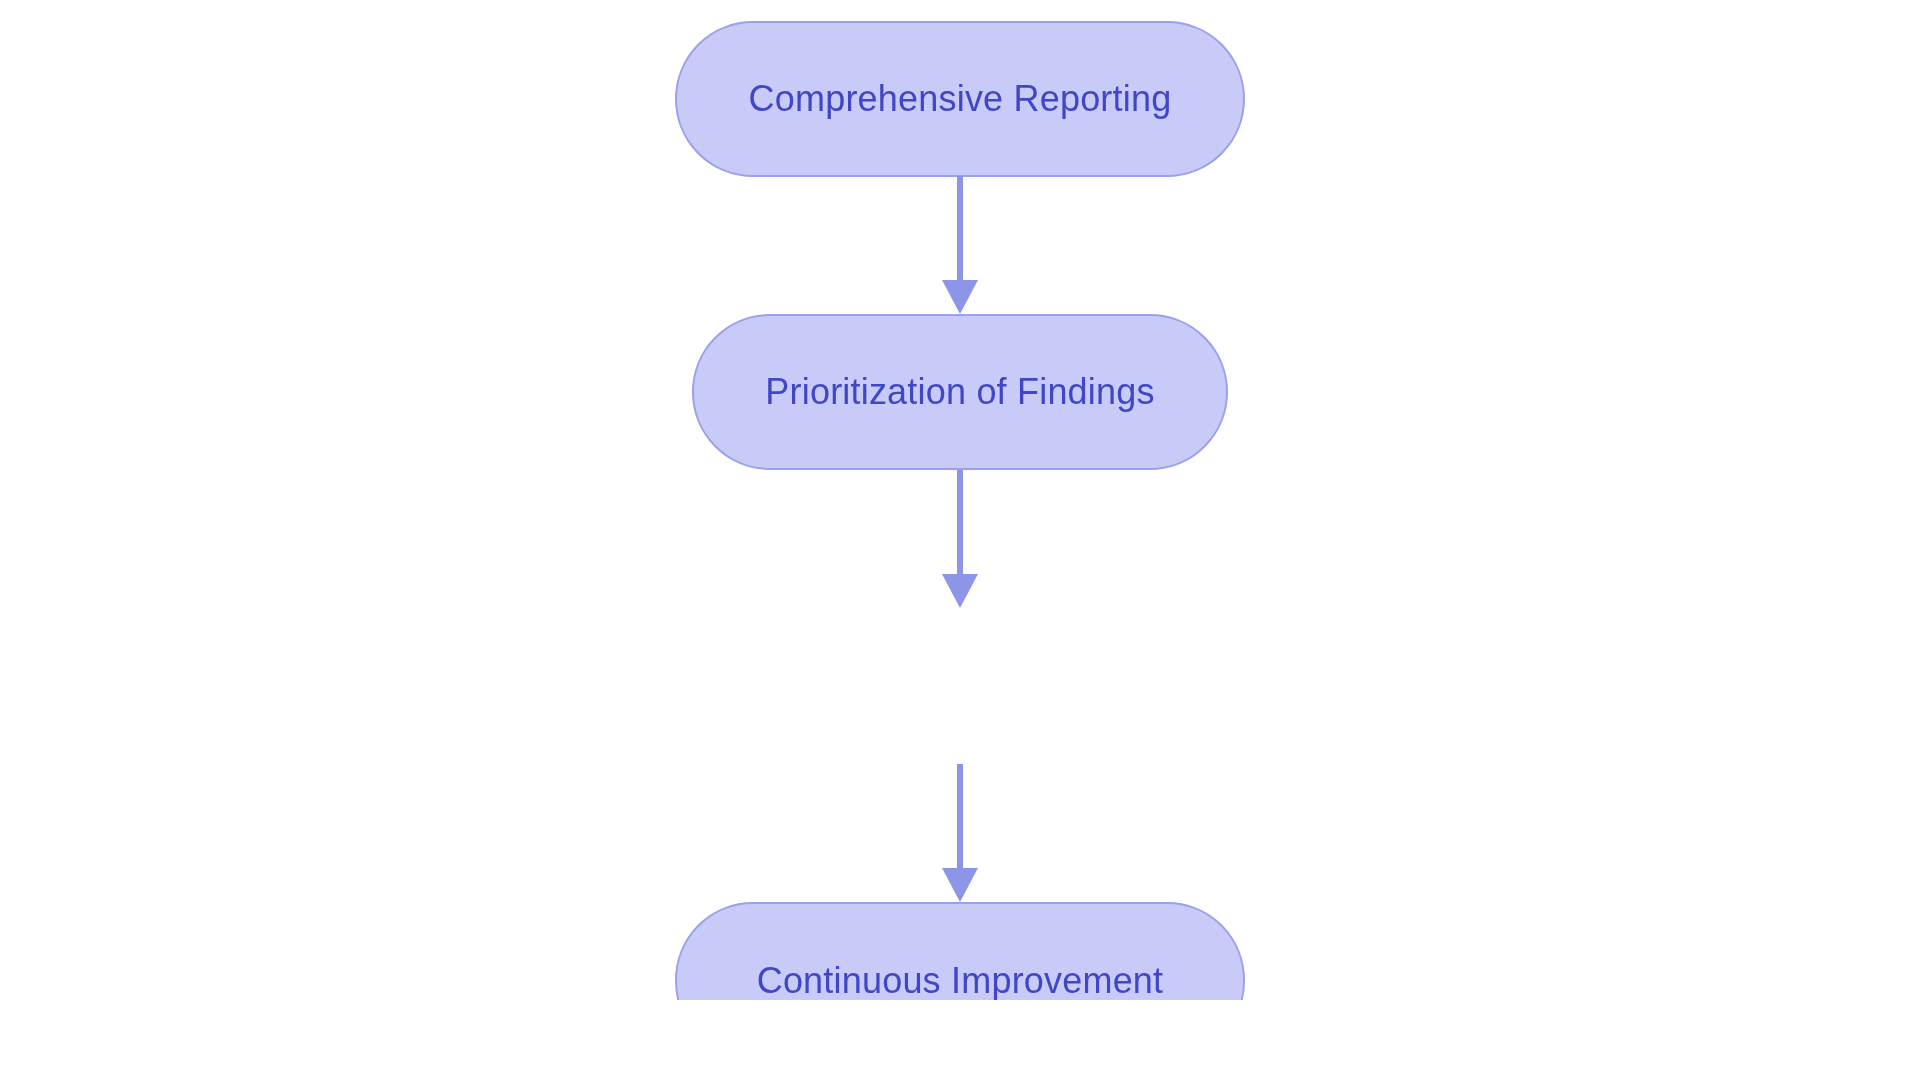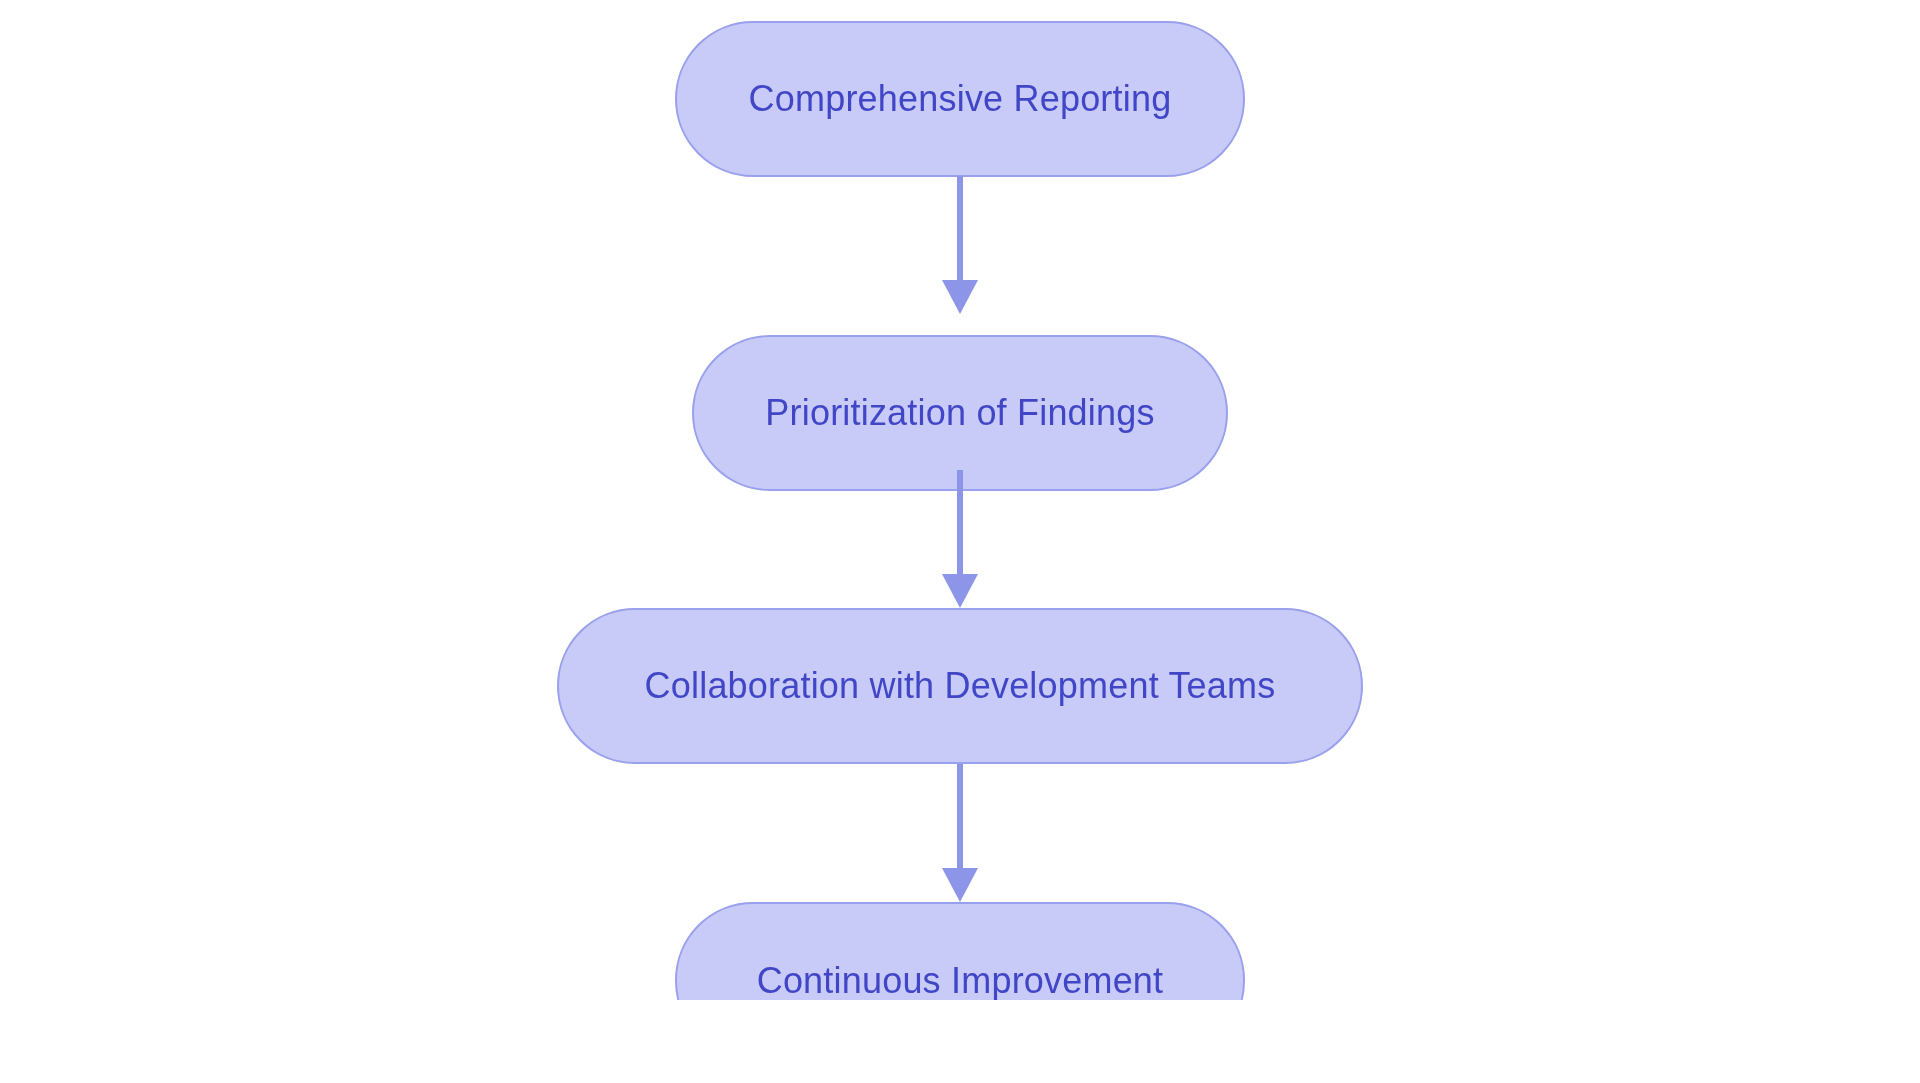--- a/index.html
+++ b/index.html
@@ -31,21 +31,21 @@
     background: var(--node-fill);
     border: 2.5px solid var(--node-border);
     border-radius: 78px;
     color: var(--node-text);
     font-size: 36px;
     font-weight: 400;
     letter-spacing: 0.2px;
     text-align: center;
   }
   .node-1 { left: 675px; top: 21px;  width: 570px; height: 156px; }
-  .node-2 { left: 692px; top: 314px; width: 536px; height: 156px; margin-top: 21px; }
+  .node-2 { left: 692px; top: 314px; width: 536px; height: 156px; }
   .node-3 { left: 557px; top: 608px; width: 806px; height: 156px; }
   .node-4 { left: 675px; top: 902px; width: 570px; height: 157px; align-items: center; }
   .arrow {
     position: absolute;
     left: 940px;
     width: 40px;
     height: 138px;
   }
   .arrow-1 { top: 176px; }
   .arrow-2 { top: 470px; }
@@ -69,23 +69,20 @@
 
   <div class="node node-2">
     <span>Prioritization of Findings</span>
   </div>
 
   <svg class="arrow arrow-2" viewBox="0 0 40 138" aria-hidden="true">
     <line x1="20" y1="0" x2="20" y2="108"></line>
     <polygon points="2,104 38,104 20,138"></polygon>
   </svg>
 
-  <div class="node node-3">
-    <span>Collaboration with Development Teams</span>
-  </div>
 
   <svg class="arrow arrow-3" viewBox="0 0 40 138" aria-hidden="true">
     <line x1="20" y1="0" x2="20" y2="108"></line>
     <polygon points="2,104 38,104 20,138"></polygon>
   </svg>
 
   <div class="node node-4">
     <span>Continuous Improvement</span>
   </div>
 

